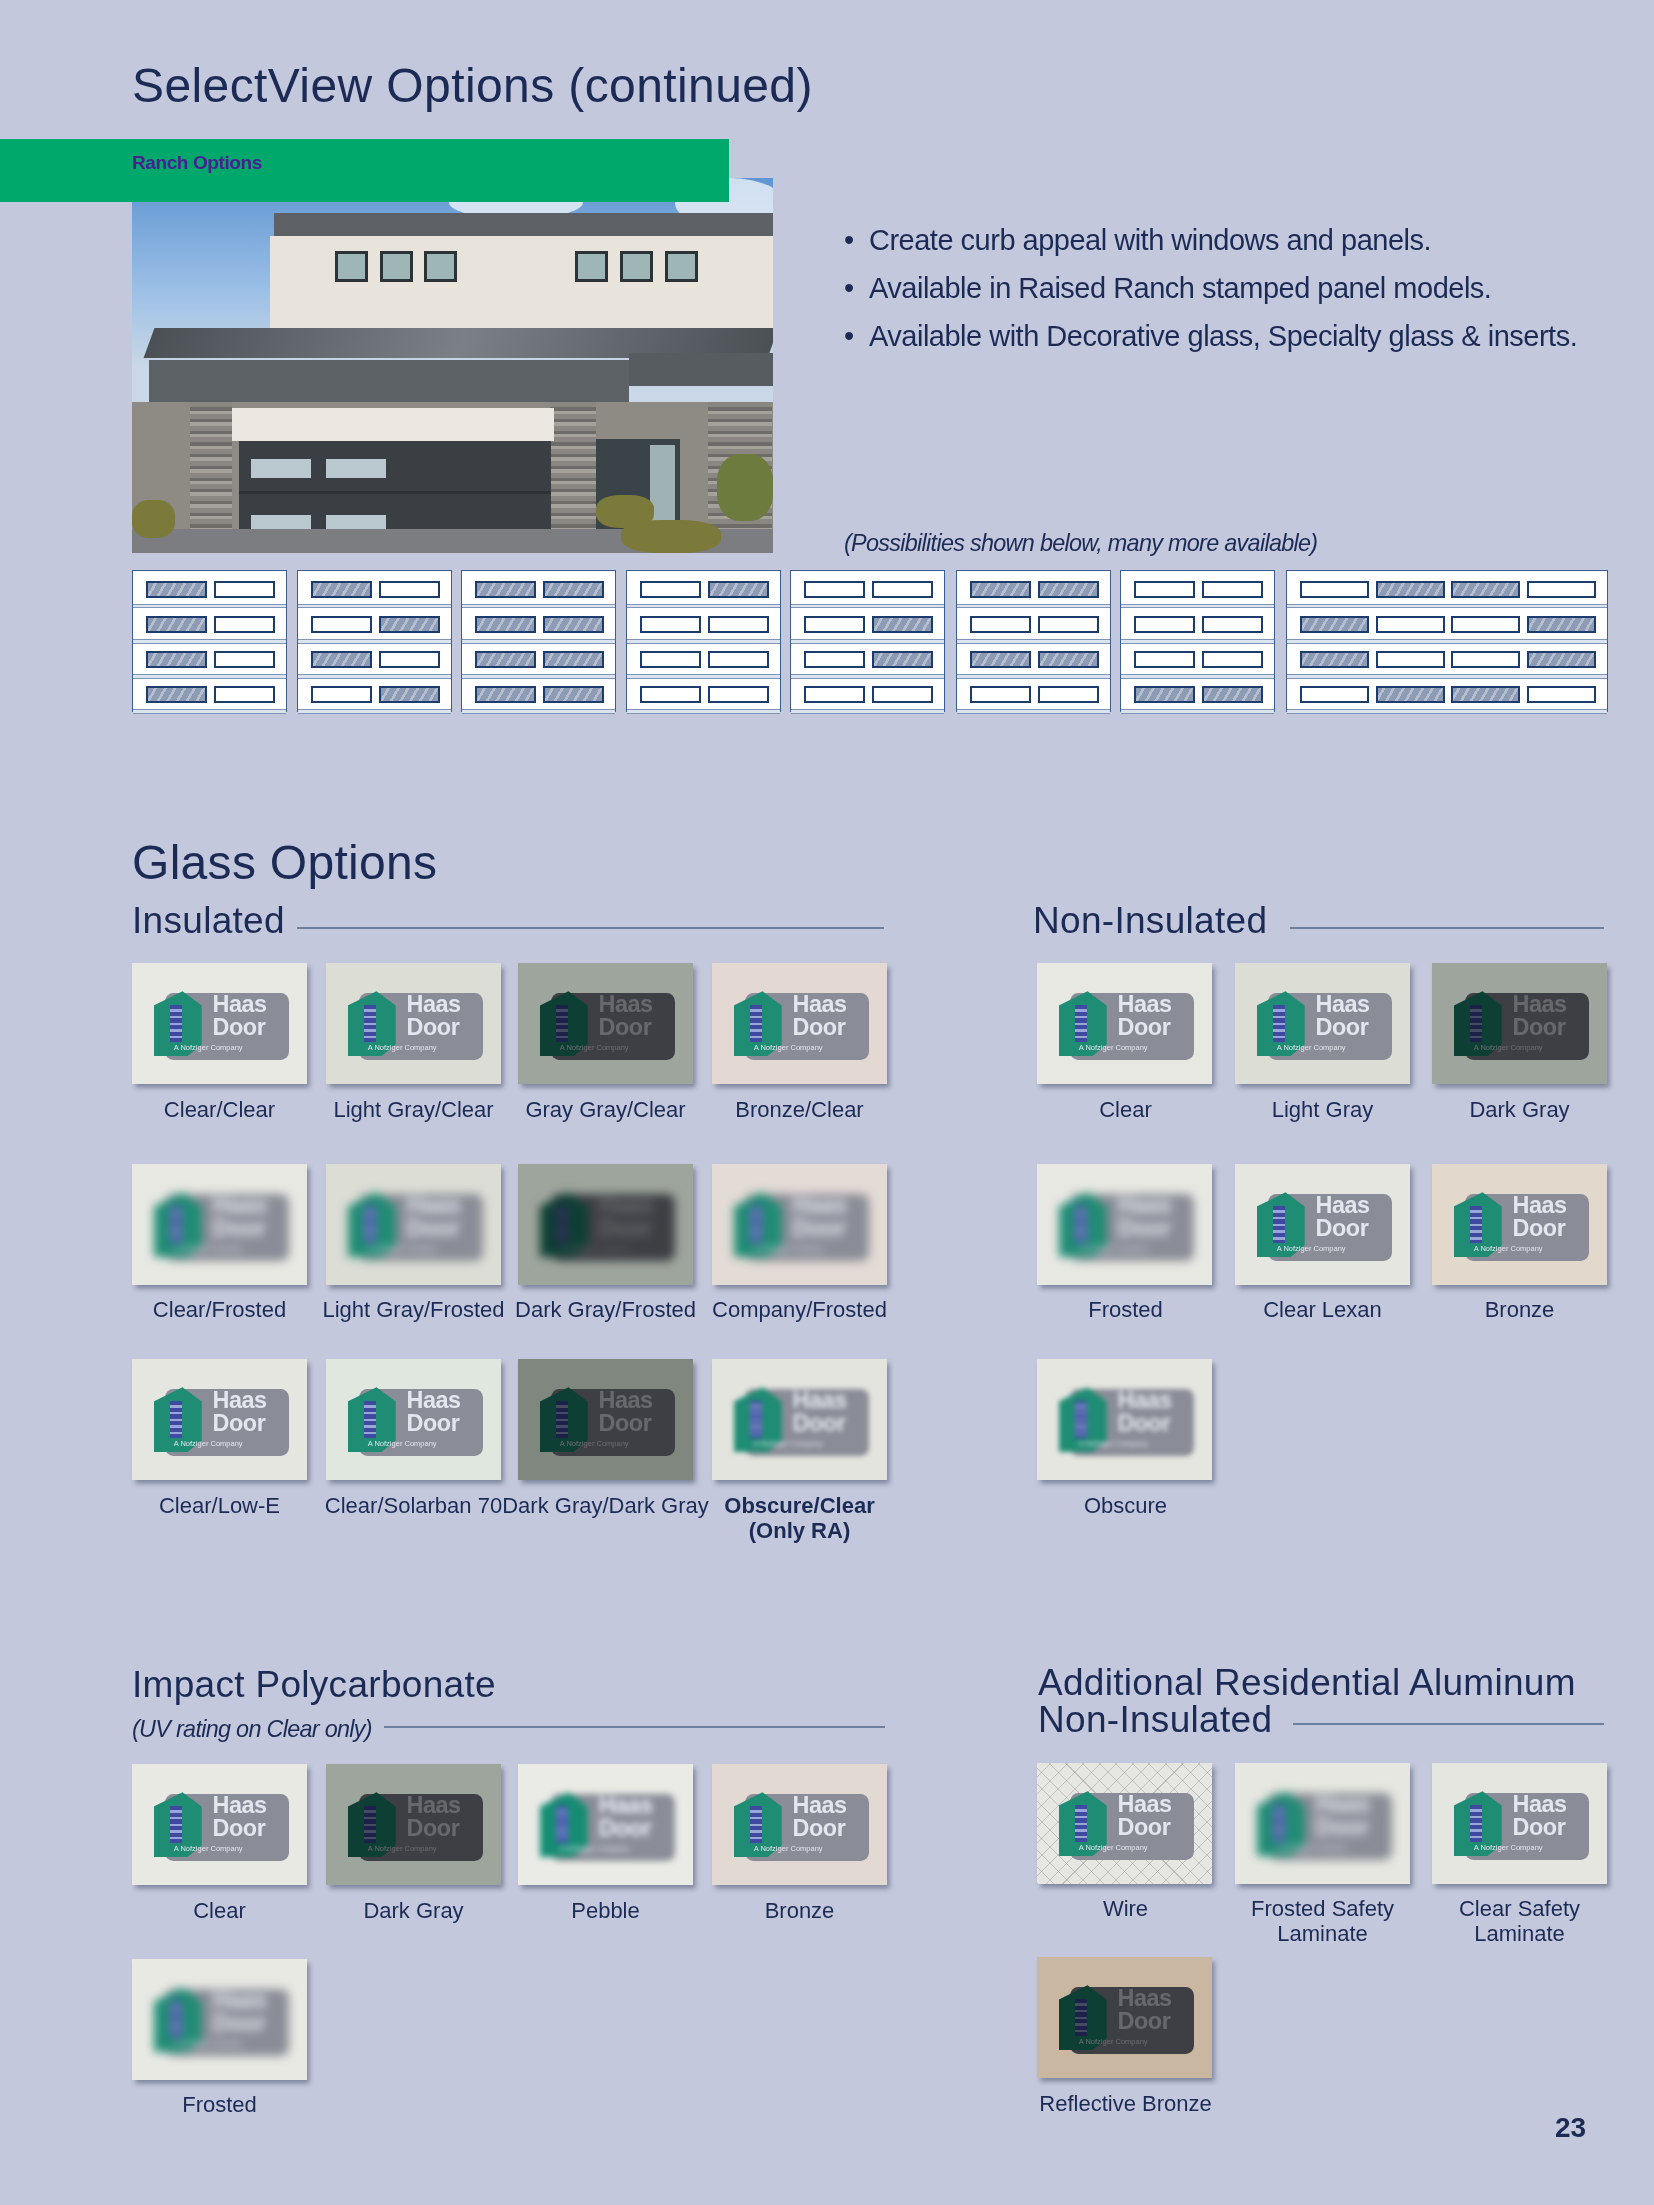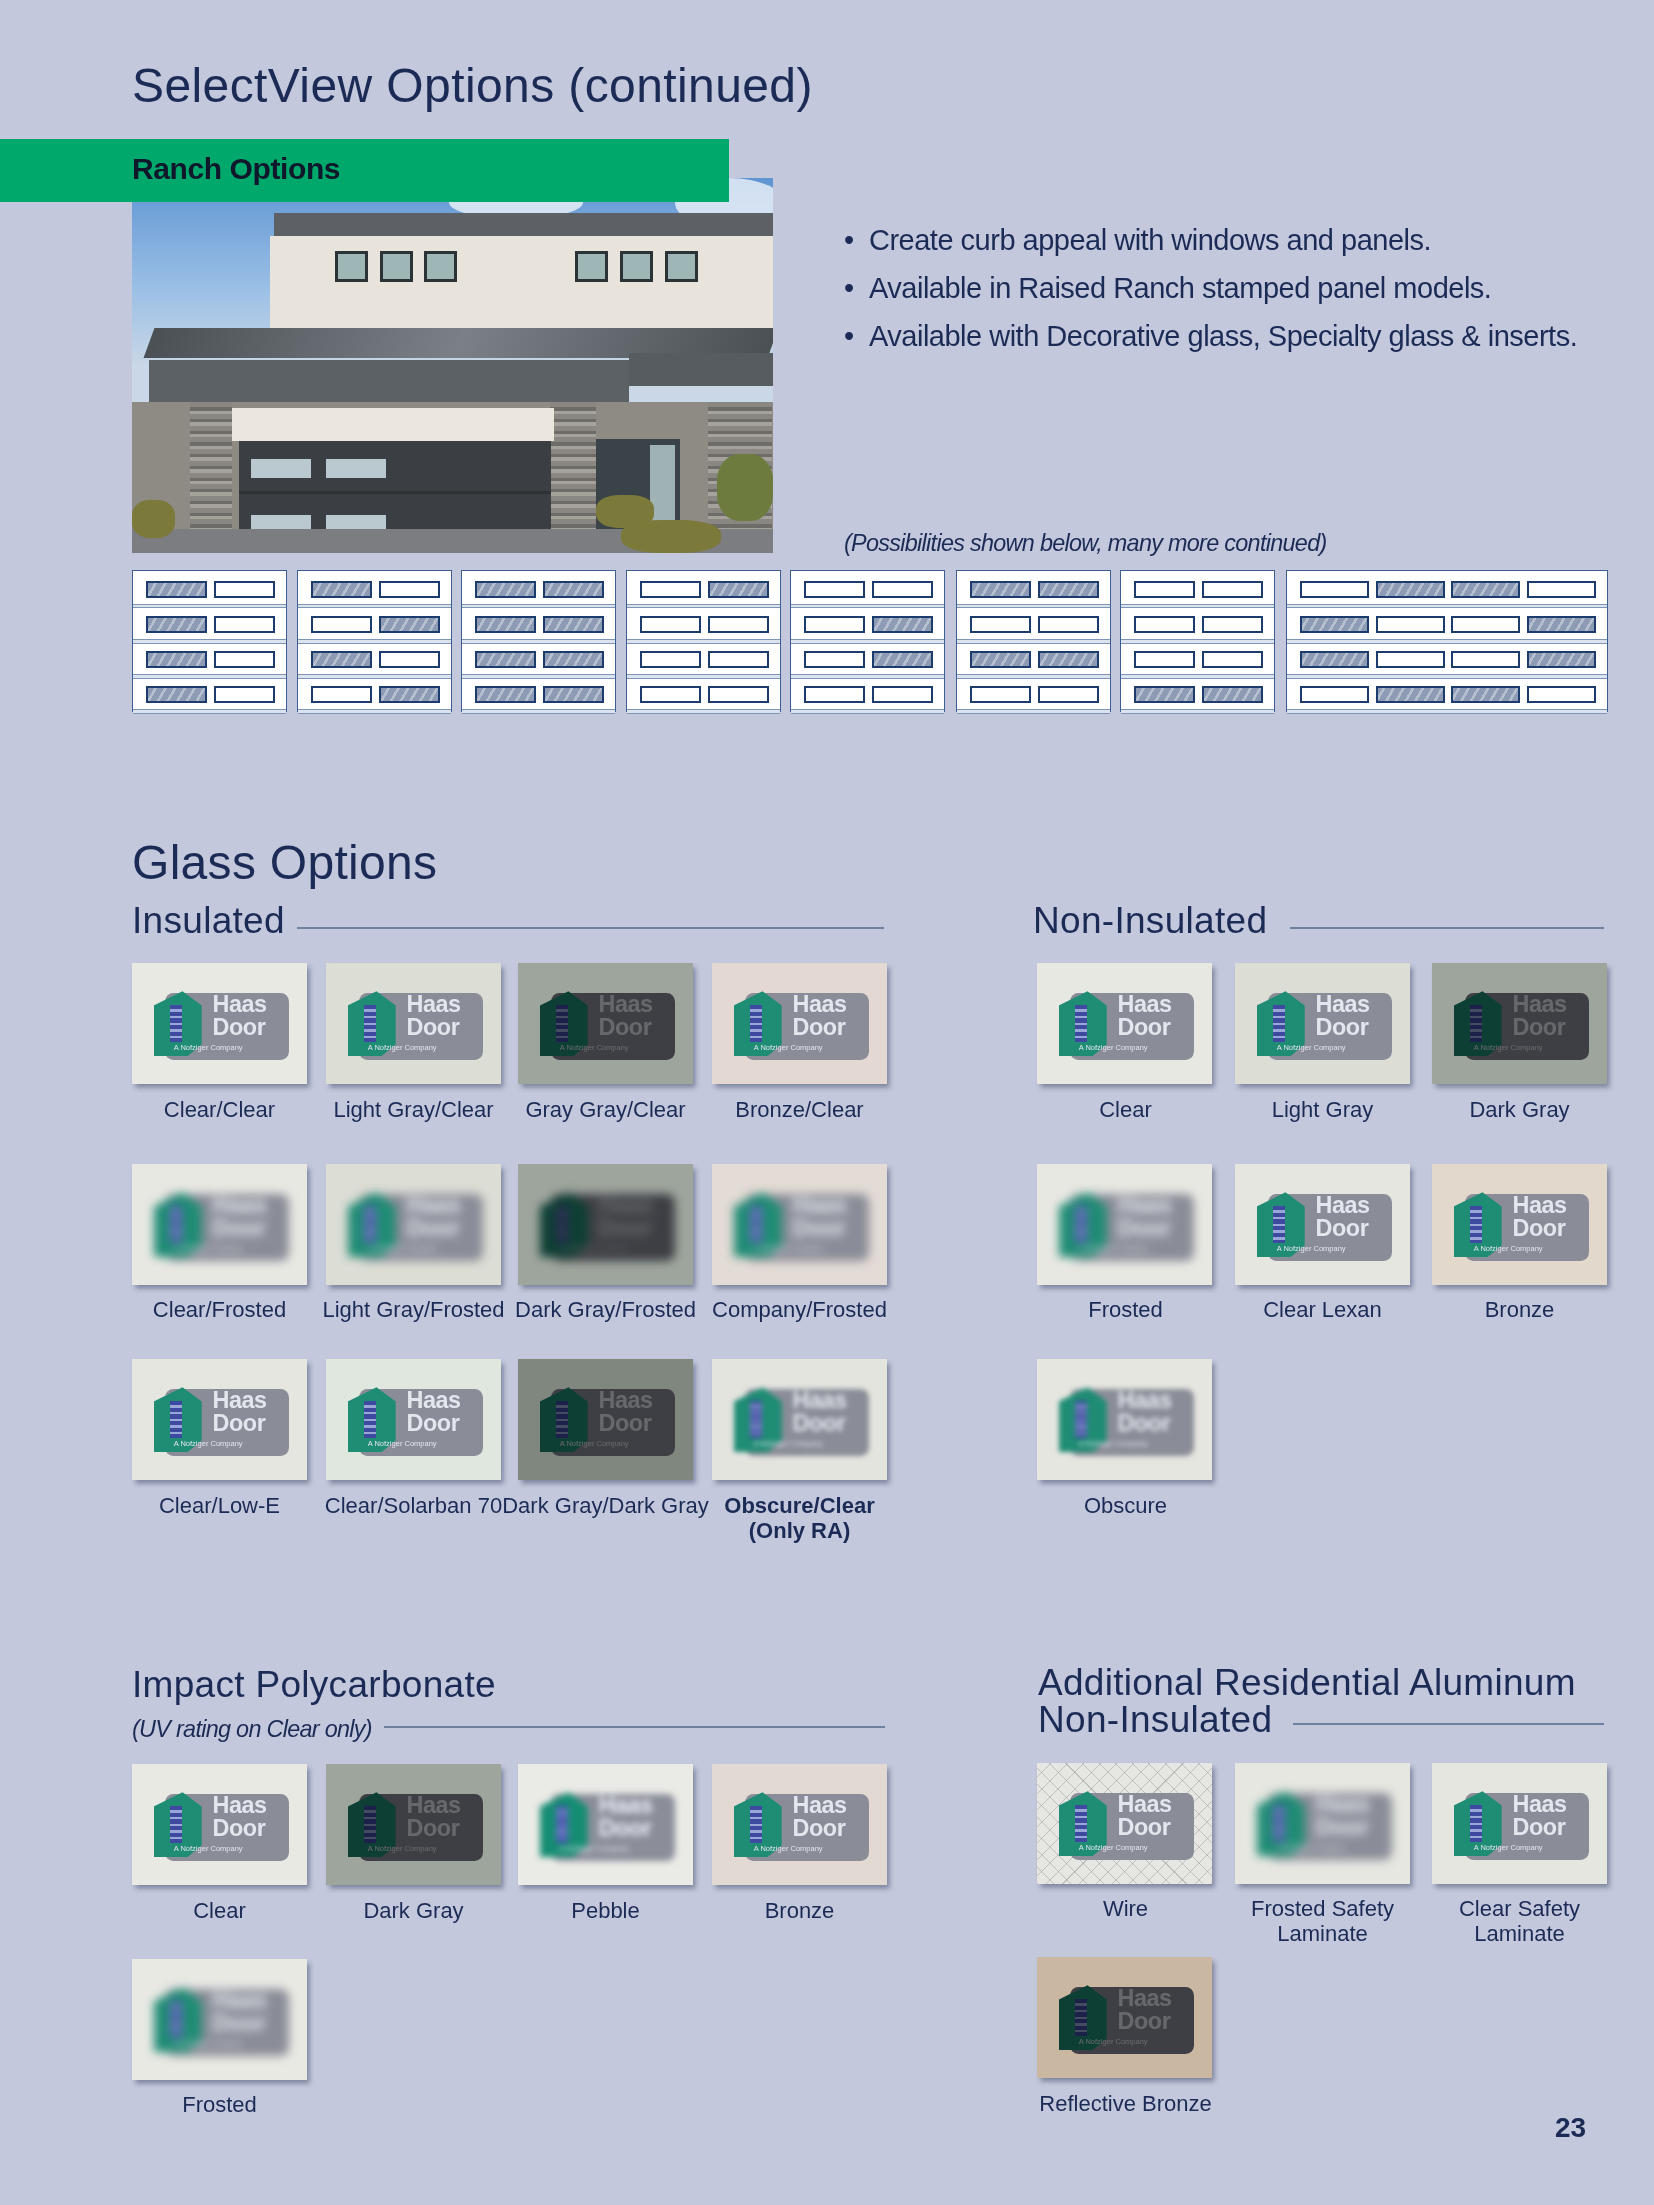--- a/index.html
+++ b/index.html
@@ -5,21 +5,21 @@
   html, body { margin:0; padding:0; }
   body {
     width:1655px; height:2205px; position:relative; overflow:hidden;
     background:#c3c8dc;
     font-family:"Liberation Sans", "DejaVu Sans", sans-serif;
     color:#1c2b55;
   }
   .abs { position:absolute; }
   .page-title { left:132px; top:58px; font-size:48px; letter-spacing:0.4px; color:#1c2b55; white-space:nowrap; }
   .green-bar { left:0; top:139px; width:729px; height:63px; background:#00a86b; z-index:3; }
-  .green-bar span { position:absolute; left:132px; top:13.4px; font-size:30px; font-weight:bold; color:#0f172a; letter-spacing:-0.4px; }
+  .green-bar span { position:absolute; left:132px; top:13.4px; font-size:19px; font-weight:bold; color:#4c1d95; letter-spacing:-0.4px; }
 
   
   .photo { left:132px; top:178px; width:641px; height:375px; overflow:hidden; background:#6fa3d8; z-index:1; }
   .photo .sky { position:absolute; inset:0; background:linear-gradient(180deg,#5f95d2 0%,#9cc0e6 30%,#c9d7e6 50%); }
   .photo .cloud { position:absolute; background:#eef3f9; border-radius:50%; opacity:0.8; }
   .photo .upper { position:absolute; left:138px; top:58px; width:503px; height:100px; background:#e8e4dc; }
   .photo .upper-roof { position:absolute; left:142px; top:35px; width:499px; height:25px; background:#5d6166; }
   .photo .win { position:absolute; width:27px; height:25px; background:#9fb6b7; border:3.3px solid #2c3336; }
   .photo .mid-roof { position:absolute; left:16.7px; top:150px; width:624px; height:30px; background:linear-gradient(90deg,#4b5055,#7a8086,#4b5055); transform:skewX(-20deg); }
   .photo .fascia { position:absolute; left:16.7px; top:182px; width:480px; height:42px; background:#5c6166; }
@@ -111,21 +111,21 @@
   <div class="bush" style="left:464px;top:317px;width:58px;height:33px;"></div>
   <div class="bush" style="left:489px;top:342px;width:100px;height:33px;"></div>
   <div class="bush" style="left:585px;top:276px;width:56px;height:67px;background:#6d7c3e;"></div>
 </div>
 
 <ul class="abs bullets">
   <li>Create curb appeal with windows and panels.</li>
   <li>Available in Raised Ranch stamped panel models.</li>
   <li>Available with Decorative glass, Specialty glass &amp; inserts.</li>
 </ul>
-<div class="abs possibilities">(Possibilities shown below, many more continued)</div>
+<div class="abs possibilities">(Possibilities shown below, many more available)</div>
 
 <div class="abs doors" id="doors">
     <div class="door-diagram" style="left: 0px; width: 155px;">
       <div class="door-row" style="top: 1.7px;">
         <div class="pane glass" style="left: 13.4px; width: 61px;"></div>
         <div class="pane" style="left: 81px; width: 61px;"></div>
       </div>
       <div class="door-row" style="top: 37px;">
         <div class="pane glass" style="left: 13.4px; width: 61px;"></div>
         <div class="pane" style="left: 81px; width: 61px;"></div>

